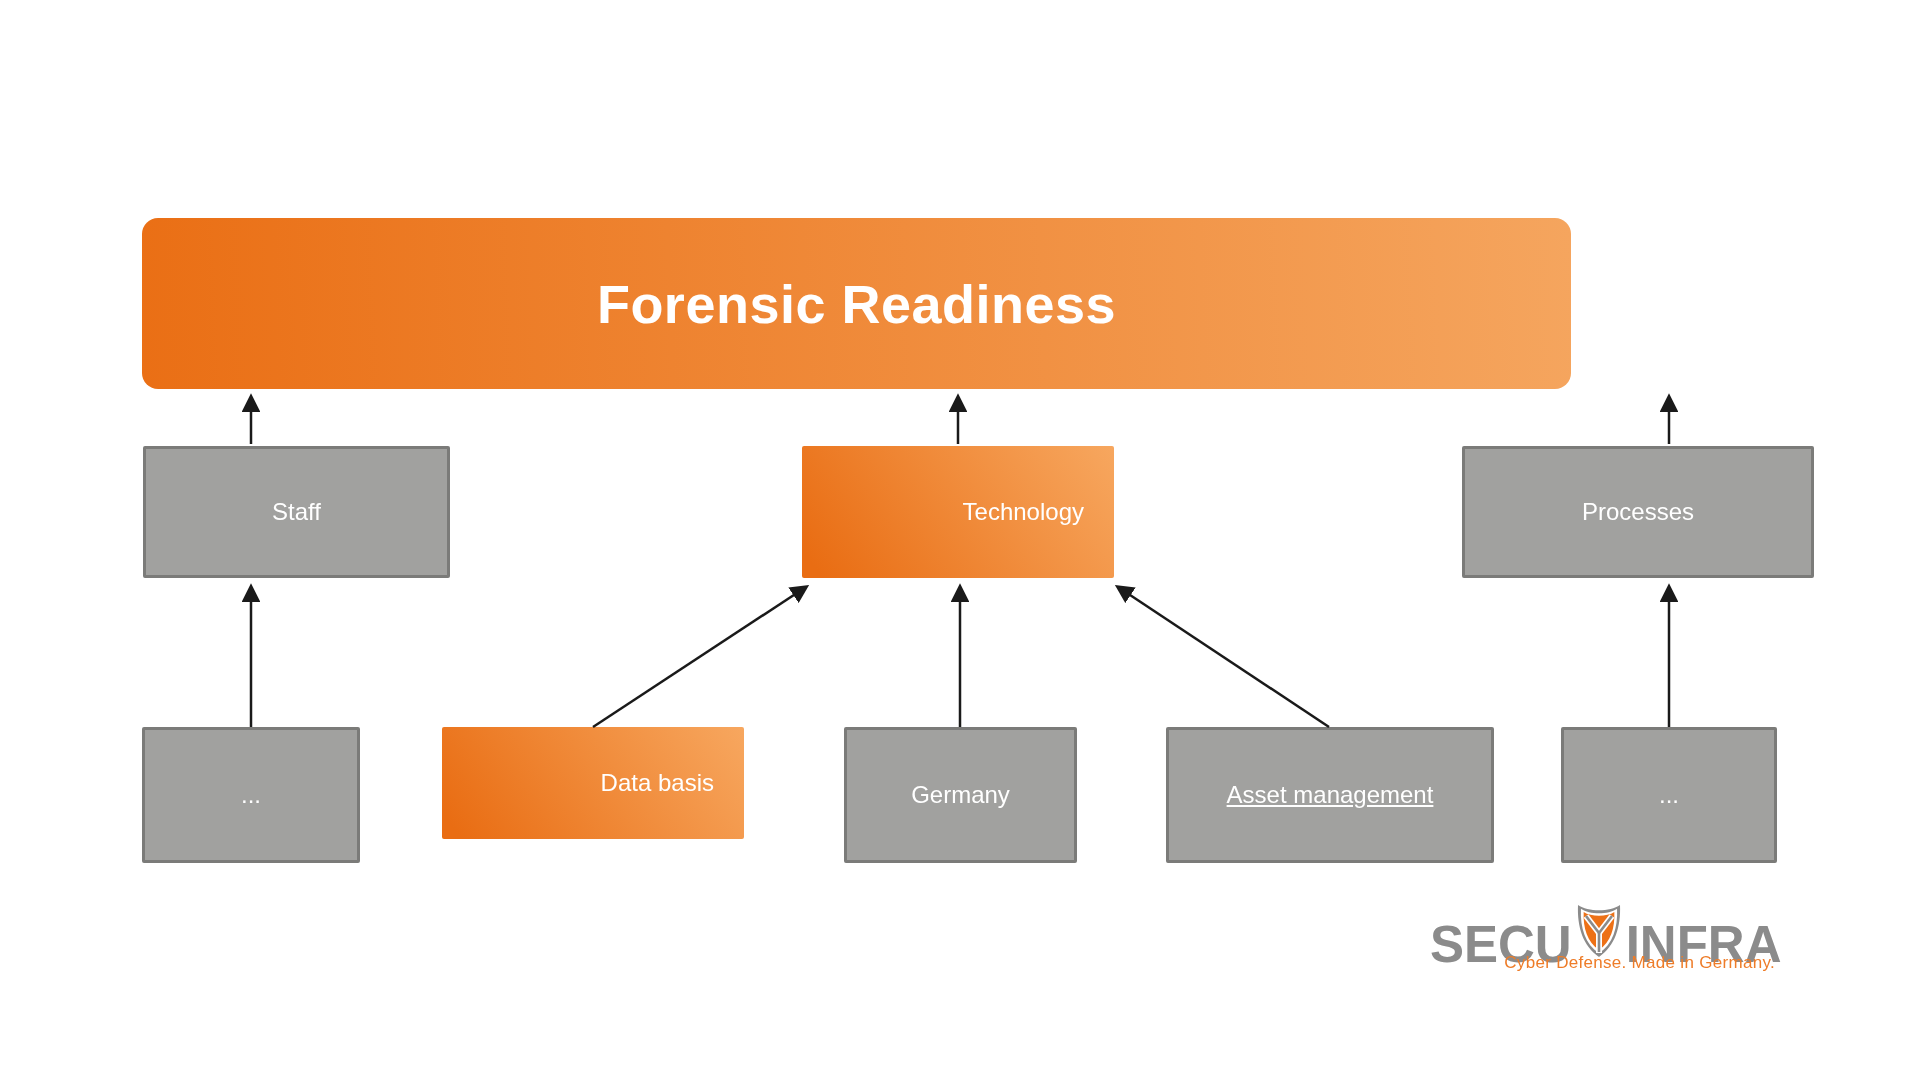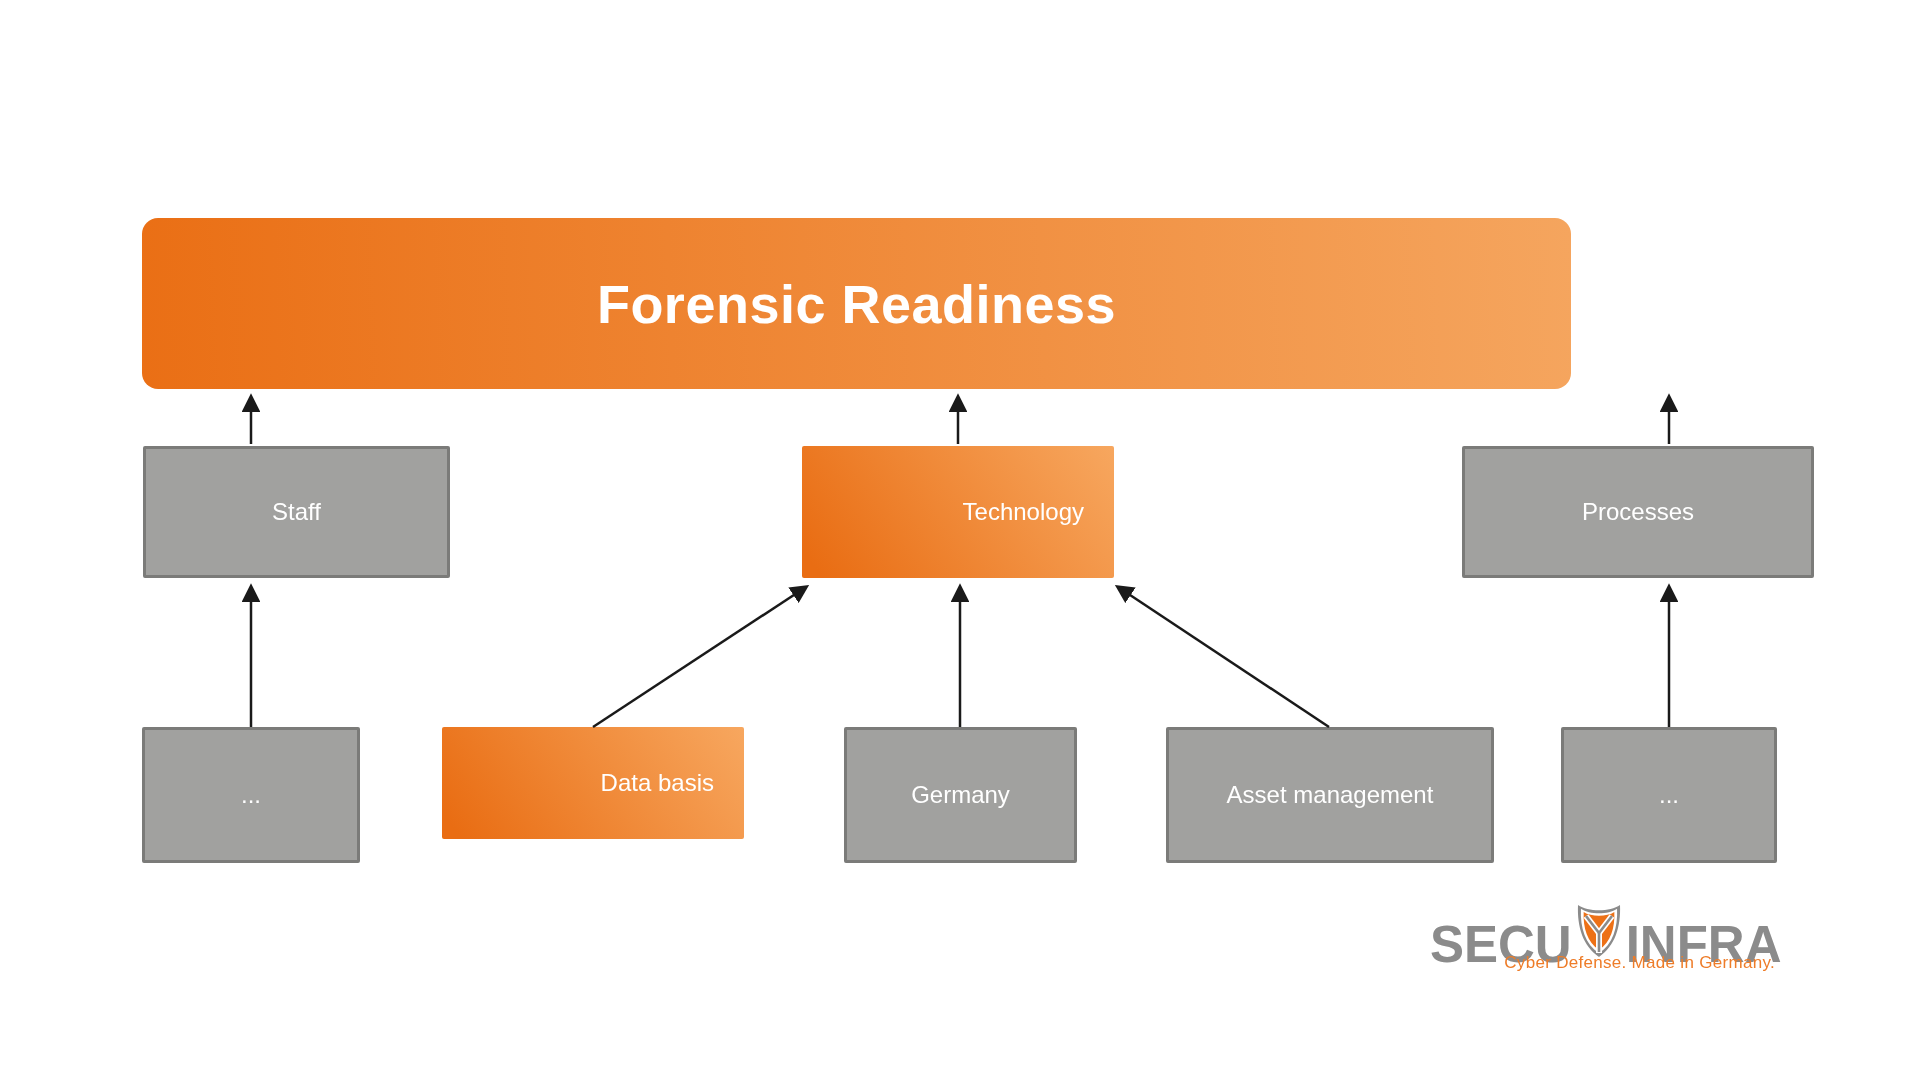--- a/index.html
+++ b/index.html
@@ -30,21 +30,21 @@
   .node.gray   { background:#a1a19f; border:3px solid #7b7b79; }
   .node.orange { background:linear-gradient(55deg,#e96d13 5%,#f7a75f 100%);justify-content:flex-end; }
 
   #node-staff            { left:143px;  top:446px; width:307px; height:132px; }
   #node-technology       { left:802px;  top:446px; width:312px; height:132px; }
   #node-processes        { left:1462px; top:446px; width:352px; height:132px; }
 
   #node-staff-more       { left:142px;  top:727px; width:218px; height:136px; }
   #node-data-basis       { left:442px;  top:727px; width:302px; height:112px; }
   #node-tooling          { left:844px;  top:727px; width:233px; height:136px; }
-  #node-asset-management { left:1166px; top:727px; width:328px; height:136px; padding:0 42px; }
+  #node-asset-management { left:1166px; top:727px; width:328px; height:136px; padding:0 42px;text-decoration:underline; }
   #node-processes-more   { left:1561px; top:727px; width:216px; height:136px; }
 
   
   .arrows { position:absolute; left:0; top:0; width:1920px; height:1080px; pointer-events:none; }
 
   
   .logo {
     position:absolute; left:1430px; top:901px; width:347px; height:58px;
     display:flex; align-items:center; justify-content:flex-start;
   }

